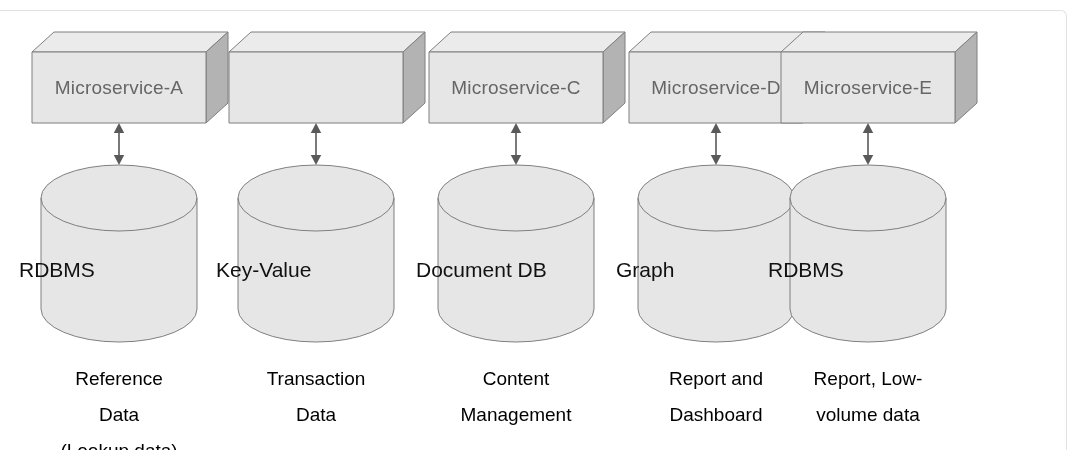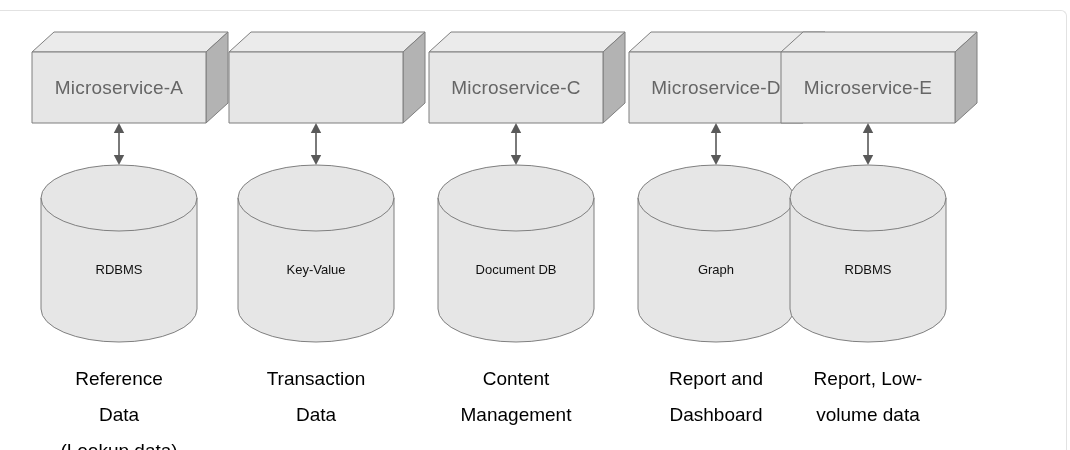--- a/index.html
+++ b/index.html
@@ -76,22 +76,21 @@
     height: 177px;
     overflow: visible;
   }
   .cyl-body { fill: var(--cyl-fill); stroke: var(--shape-stroke); stroke-width: 1; }
   .cyl-rim  { fill: none; stroke: var(--shape-stroke); stroke-width: 1; }
   .db-label {
     position: absolute;
     left: 0;
     width: 200px;
     top: 258px;
-    text-align: center;
-    font-size: 13px;
+    font-size: 21px;
     line-height: 24px;
     color: var(--db-text);
     user-select: none;
   }
   .caption {
     position: absolute;
     left: -10px;
     width: 220px;
     top: 361px;
     text-align: center;

